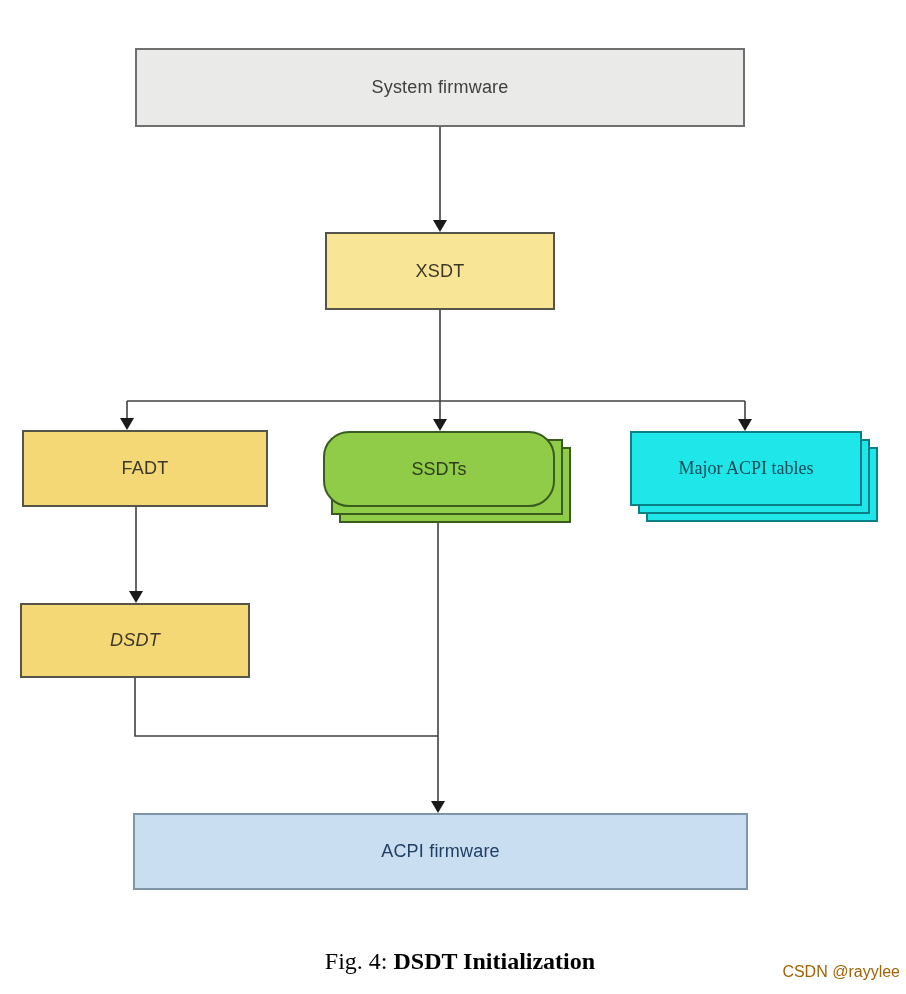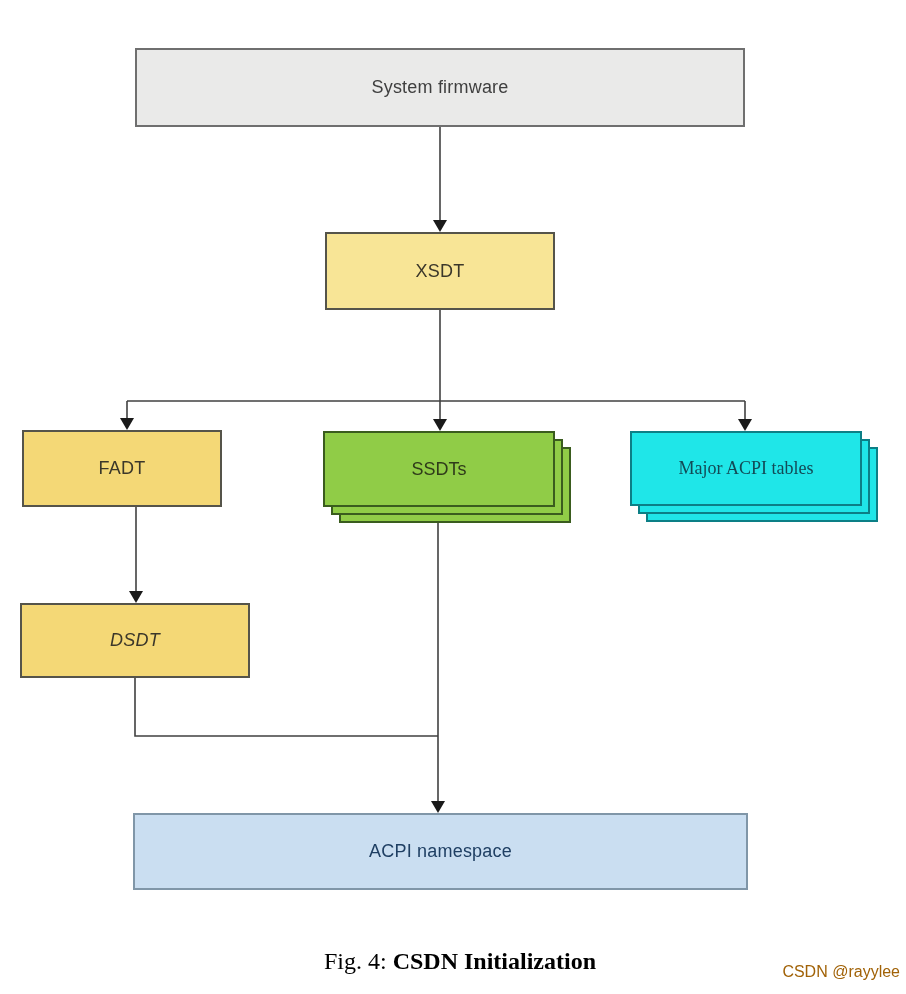--- a/index.html
+++ b/index.html
@@ -27,21 +27,21 @@
   }
   .node-system-firmware {
     left: 135px; top: 48px; width: 610px; height: 79px;
     background: #eaeae9; border: 2px solid #6f6f6f; color: #3f3f3f;
   }
   .node-xsdt {
     left: 325px; top: 232px; width: 230px; height: 78px;
     background: #f8e596; border: 2px solid #55544a; color: #3b372a;
   }
   .node-fadt {
-    left: 22px; top: 430px; width: 200px; height: 77px;
+    left: 22px; top: 430px; width: 246px; height: 77px;
     background: #f4d876; border: 2px solid #55544a; color: #3b372a;
   }
   .node-dsdt {
     left: 20px; top: 603px; width: 230px; height: 75px;
     background: #f4d876; border: 2px solid #55544a; color: #3b372a; font-style: italic;
   }
   .node-acpi-namespace {
     left: 133px; top: 813px; width: 615px; height: 77px;
     background: #cadef1; border: 2px solid #8096a8; color: #1f3f63;
   }
@@ -57,21 +57,21 @@
   }
   .stack-ssdts .layer { height: 76px; background: #90cc47; border: 2px solid #3a5c1e; }
   .stack-major .layer { height: 75px; background: #1fe6e8; border: 2px solid #0c7f86; }
   .layer.back2 { left: 16px; top: 16px; }
   .layer.back1 { left: 8px;  top: 8px; }
   .layer.front {
     left: 0; top: 0;
     display: flex; align-items: center; justify-content: center;
     font-size: 18px;
   }
-  .stack-ssdts .layer.front { color: #2f3b1a; }
+  .stack-ssdts .layer.front { color: #2f3b1a; border-radius: 26px; }
   .stack-major .layer.front { color: #134a56; font-family: Liberation Serif, serif; }
   .caption {
     position: absolute;
     left: 0; top: 948px; width: 906px;
     text-align: center;
     font-family: "Liberation Serif", serif;
     font-size: 24px;
     color: #000000;
     transform: translateX(7px);
   }
@@ -143,24 +143,24 @@
     <div class="layer front">
       <span>Major ACPI tables</span>
     </div>
   </div>
 
   <div class="node node-dsdt">
     <span>DSDT</span>
   </div>
 
   <div class="node node-acpi-namespace">
-    <span>ACPI namespace</span>
+    <span>ACPI firmware</span>
   </div>
 
   <div class="caption">
     <span>Fig. 4:</span>
     <span> </span>
-    <span class="bold">CSDN Initialization</span>
+    <span class="bold">DSDT Initialization</span>
   </div>
 
   <div class="watermark">CSDN @rayylee</div>
 
 </div>
 
 </body></html>

